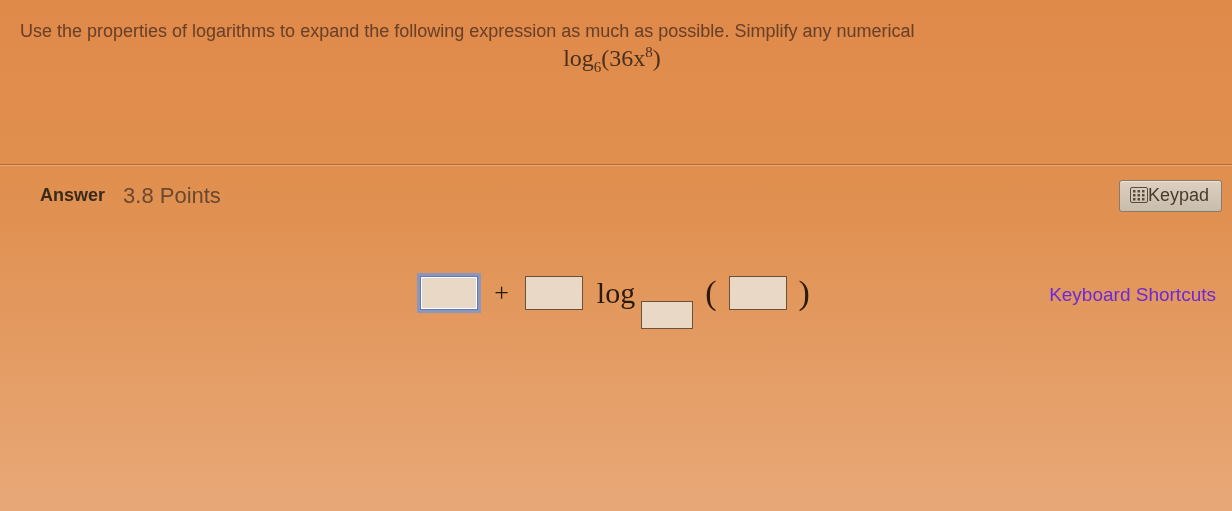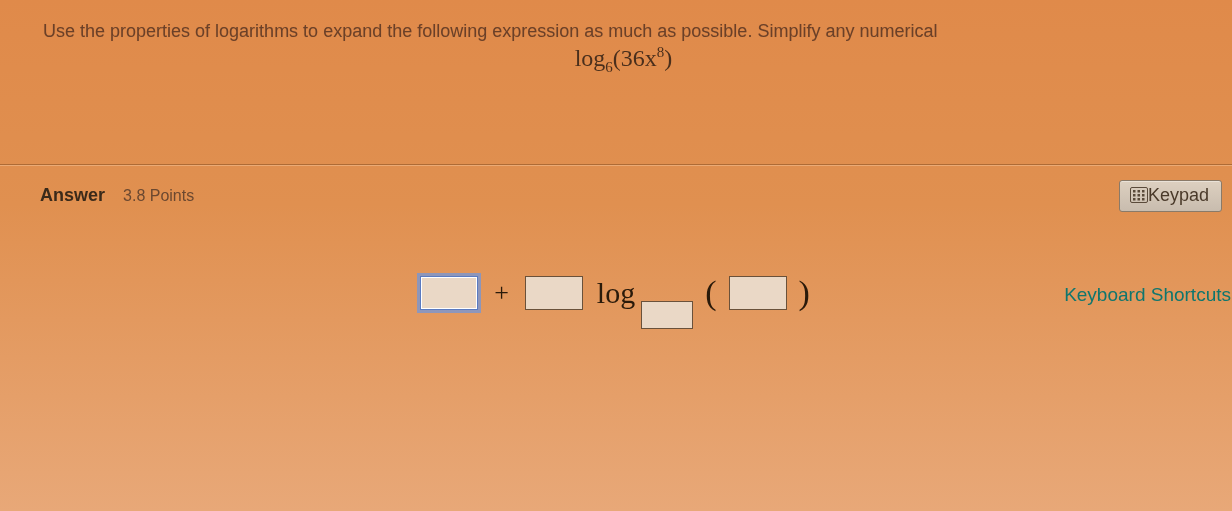--- a/index.html
+++ b/index.html
@@ -4,21 +4,21 @@
   <style>
     * { margin:0; padding:0; box-sizing:border-box; }
     body {
       width:1232px; height:511px;
       font-family: Arial, Helvetica, sans-serif;
       background: linear-gradient(to bottom, #e08a4a 0%, #e09050 40%, #e8a878 100%);
       overflow:hidden;
       position:relative;
     }
     .question-area {
-      padding:18px 28px 30px 43px;
+      padding:18px 28px 30px 20px;
     }
     .question-text {
       color:#6b4028;
       font-size:18px;
       line-height:1.45;
       text-shadow:0 0 1px rgba(0,0,0,.08);
     }
     .expression-row {
       text-align:center;
       color:#4a2f1c;
@@ -39,44 +39,44 @@
       padding:14px 10px 0 40px;
     }
     .answer-label {
       font-weight:bold;
       color:#3a2a1a;
       font-size:18px;
       margin-right:18px;
     }
     .points-label {
       color:#6b4830;
-      font-size:16px;
+      font-size:22px;
     }
     .spacer { flex:1; }
     .keypad-btn {
       display:inline-flex;
       align-items:center;
       gap:0;
       background:linear-gradient(#ddd0c0,#c8bcae);
       border:1px solid #8a7a68;
       border-radius:3px;
       padding:4px 12px 5px 10px;
       color:#4a3a2a;
       font-size:18px;
       cursor:pointer;
       box-shadow: inset 0 1px 0 rgba(255,255,255,.4);
     }
     .keypad-icon svg { display:block; }
     .kbd-shortcuts {
       position:absolute;
       right:0;
       top:284px;
-      color:#0f766e;
+      color:#6d28d9;
       font-size:19px;
-      padding-right:1px;
+      padding-right:16px;
     }
     .answer-input-row {
       display:flex;
       align-items:center;
       justify-content:center;
       margin-top:62px;
       color:#2a1a0a;
       font-family:"Times New Roman", serif;
       font-size:30px;
       gap:10px;

